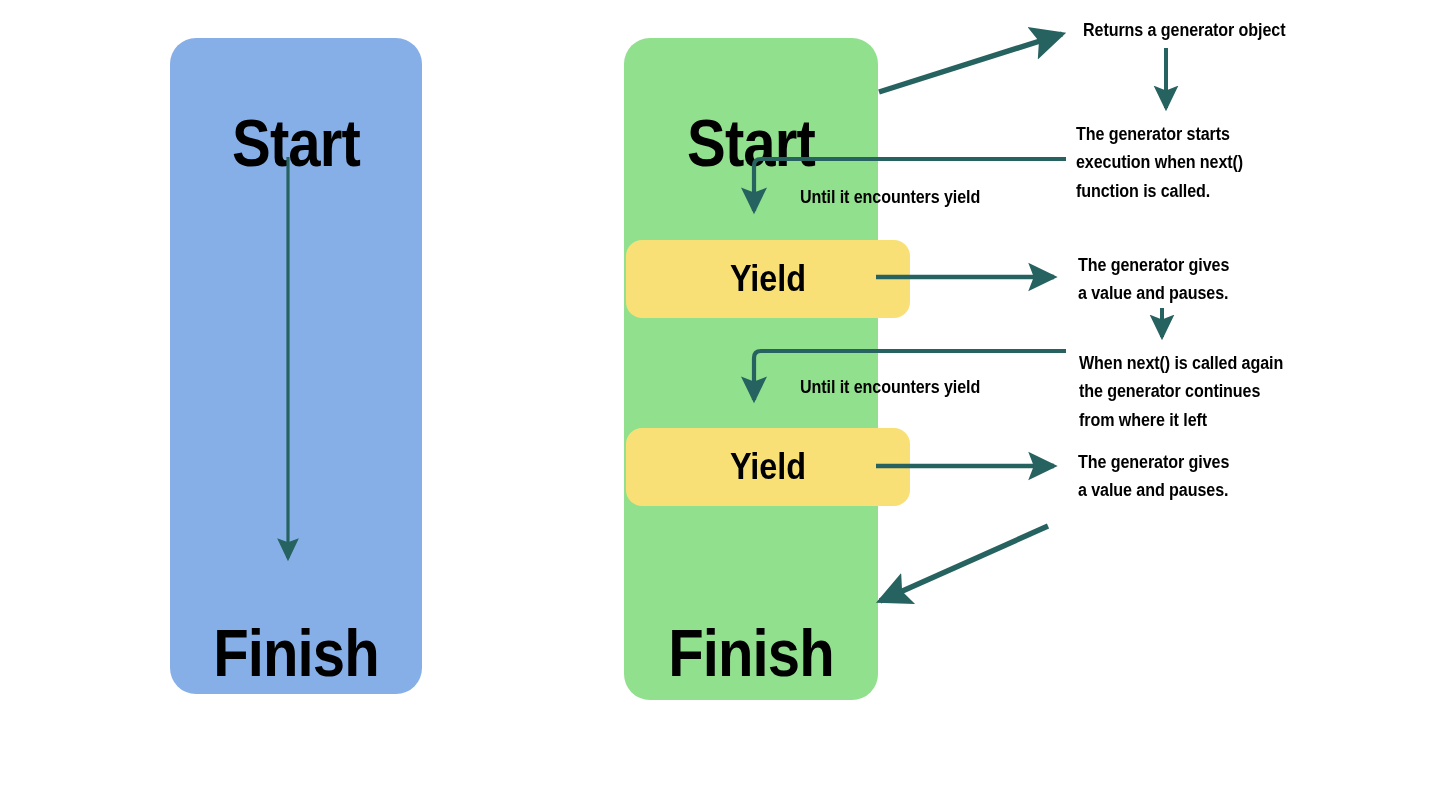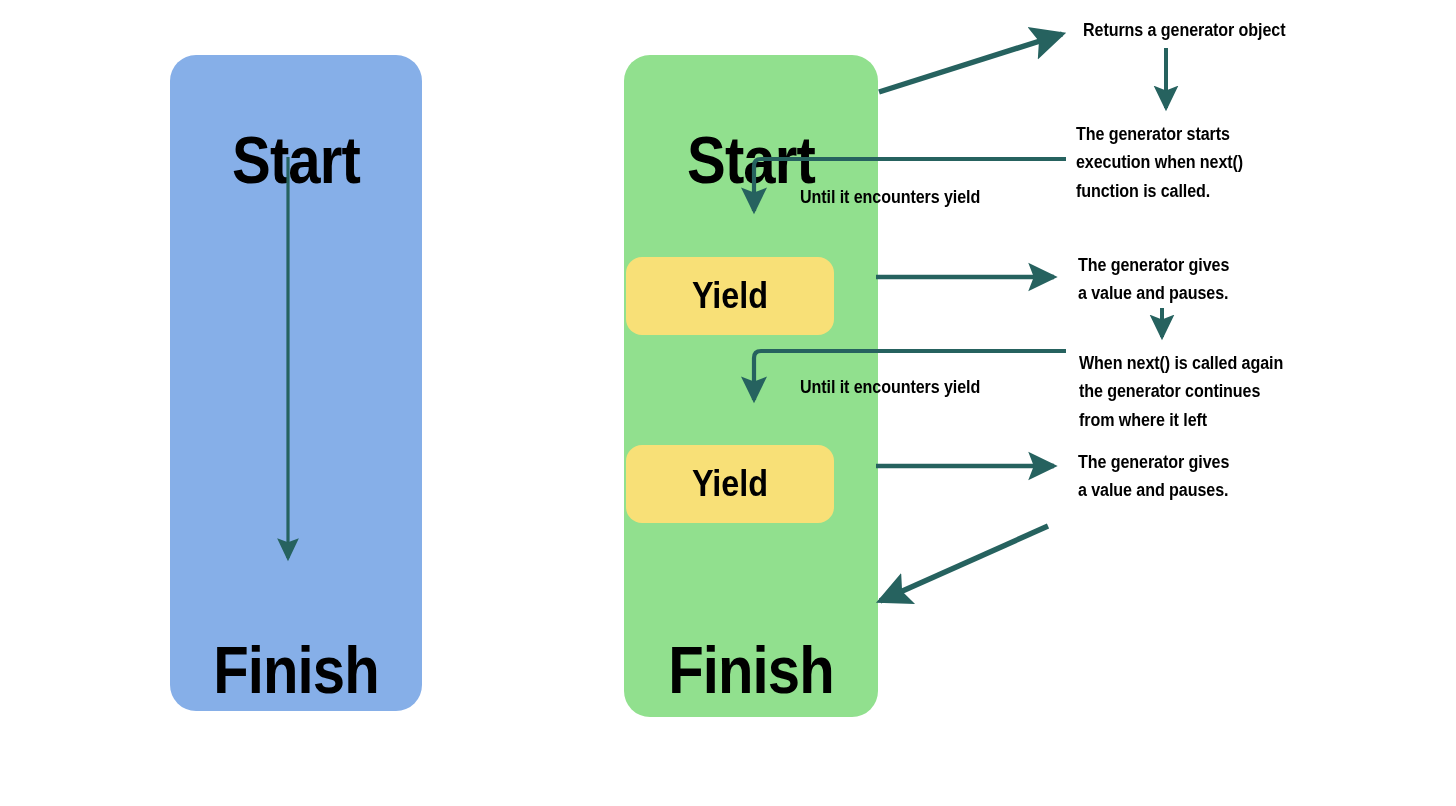--- a/index.html
+++ b/index.html
@@ -15,21 +15,20 @@
     width: 1456px;
     height: 806px;
     background: #ffffff;
     overflow: hidden;
   }
 
   
   .flow-box {
     position: absolute;
     border-radius: 26px;
-    margin-top: 17px;
   }
   .flow-box.functions {
     left: 170px;
     top: 38px;
     width: 252px;
     height: 656px;
     background: var(--fn-color, #86AFE8);
   }
   .flow-box.generators {
     left: 624px;
@@ -53,21 +52,21 @@
     letter-spacing: -1px;
     transform: scaleX(0.88);
   }
   .node-label.start { top: 72px; }
   .node-label.finish { top: 582px; }
 
   
   .yield-chip {
     position: absolute;
     left: 2px;
-    width: 208px;
+    width: 284px;
     height: 78px;
     border-radius: 16px;
     background: var(--yield-color, #F8E077);
   }
   .yield-chip.first { top: 202px; }
   .yield-chip.second { top: 390px; }
   .yield-chip .chip-text {
     position: absolute;
     left: 0;
     top: 50%;

